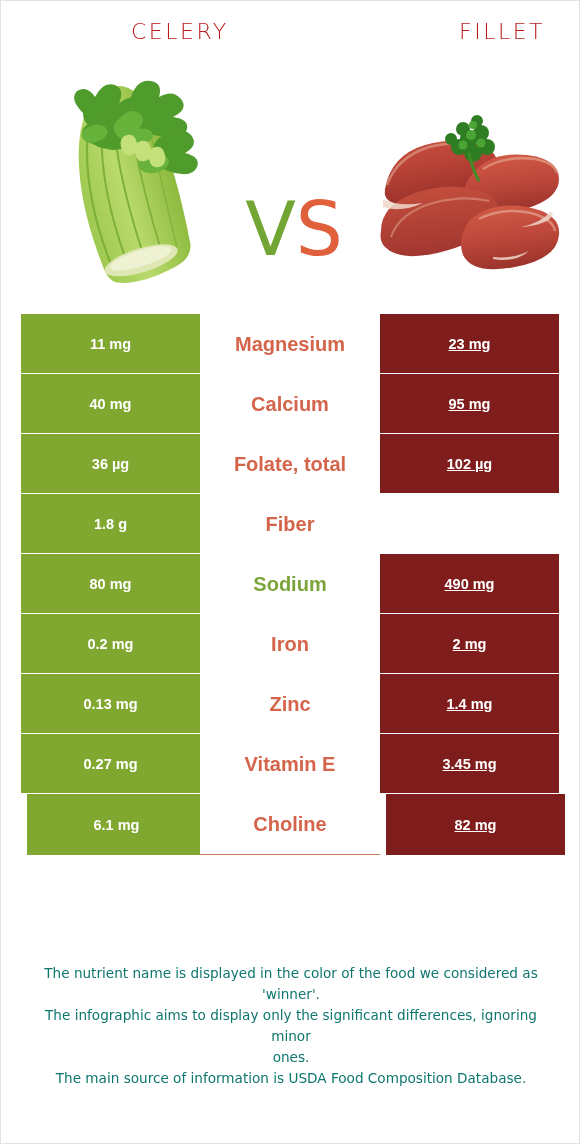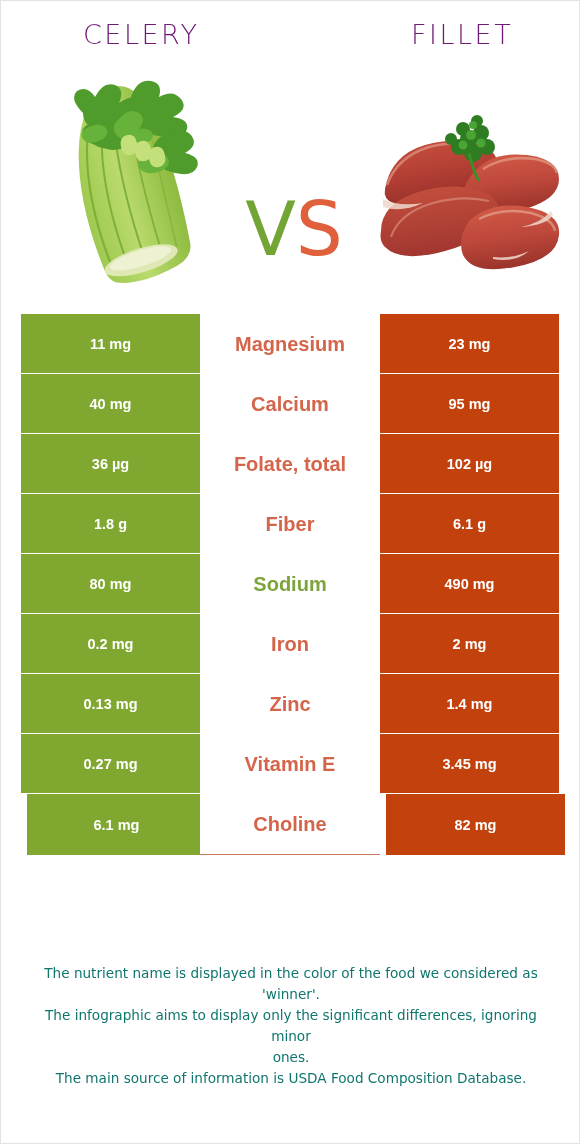--- a/index.html
+++ b/index.html
@@ -28,26 +28,27 @@
   
   .titles {
     position: absolute;
     left: 0; top: 18px;
     width: 580px;
     height: 40px;
   }
   .title {
     position: absolute;
     top: 0;
-    font-size: 27px;
+    font-size: 22px;
     font-weight: 300;
     letter-spacing: 2.5px;
-    color: #701a75;
+    color: #b91c1c;
     white-space: nowrap;
     font-family: "DejaVu Sans", sans-serif;
+    margin-left: 48px;
   }
   .title-left  { left: 82px; }
   .title-right { left: 410px; }
 
   .hero {
     position: absolute;
     left: 0; top: 60px;
     width: 580px;
     height: 240px;
   }
@@ -101,23 +102,24 @@
   .cell-left {
     left: 0;
     width: 179px;
     background: #80A72F;
     color: #ffffff;
     border-bottom: 2px solid #ffffff;
   }
   .cell-right {
     left: 359px;
     width: 179px;
-    background: #c2410c;
+    background: #7f1d1d;
     color: #ffffff;
     border-bottom: 2px solid #ffffff;
+    text-decoration: underline;
   }
   .cell-mid {
     left: 179px;
     width: 180px;
     background: #ffffff;
     border-bottom: 1px solid #C9795F;
     font-size: 20px;
     font-weight: bold;
   }
   .row:last-child .cell-left,
@@ -274,21 +276,20 @@
 
     <div class="row">
       <div class="cell cell-left">36 µg</div>
       <div class="cell cell-mid win-right">Folate, total</div>
       <div class="cell cell-right">102 µg</div>
     </div>
 
     <div class="row">
       <div class="cell cell-left">1.8 g</div>
       <div class="cell cell-mid win-right">Fiber</div>
-      <div class="cell cell-right">6.1 g</div>
     </div>
 
     <div class="row">
       <div class="cell cell-left">80 mg</div>
       <div class="cell cell-mid win-left">Sodium</div>
       <div class="cell cell-right">490 mg</div>
     </div>
 
     <div class="row">
       <div class="cell cell-left">0.2 mg</div>

